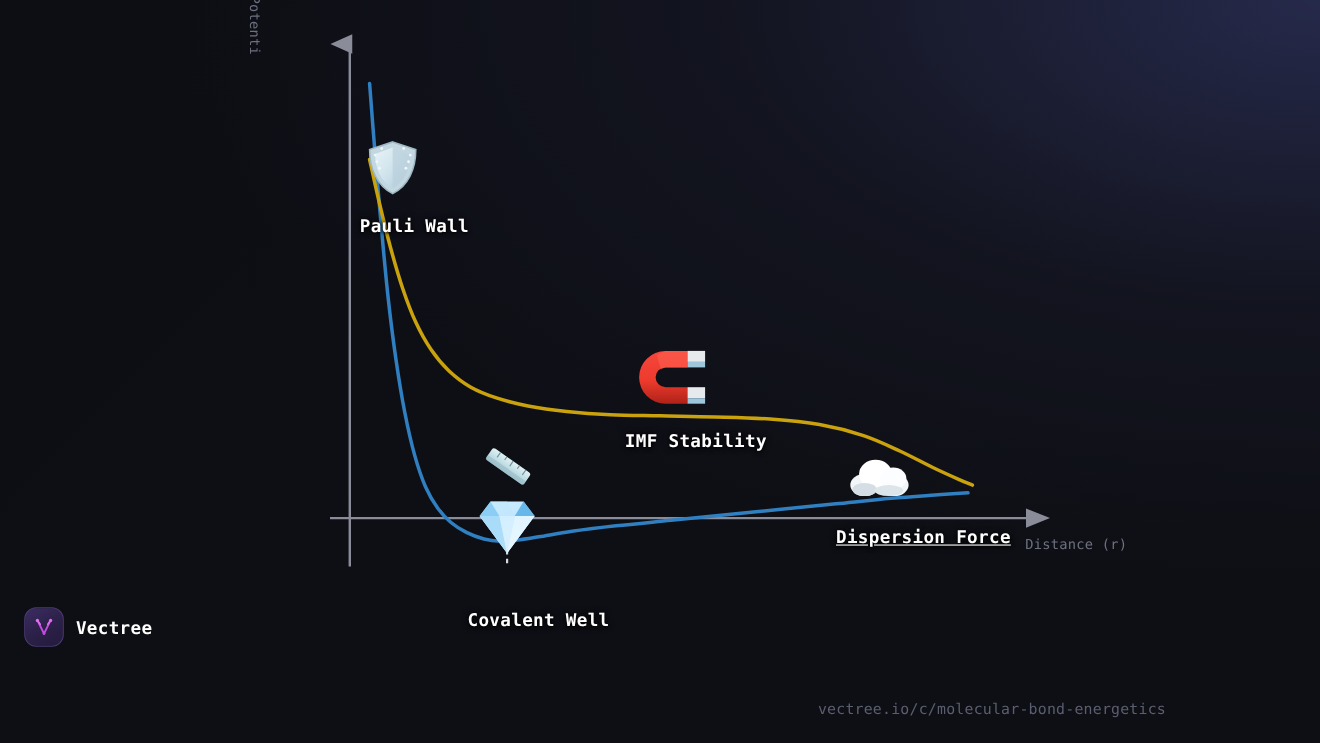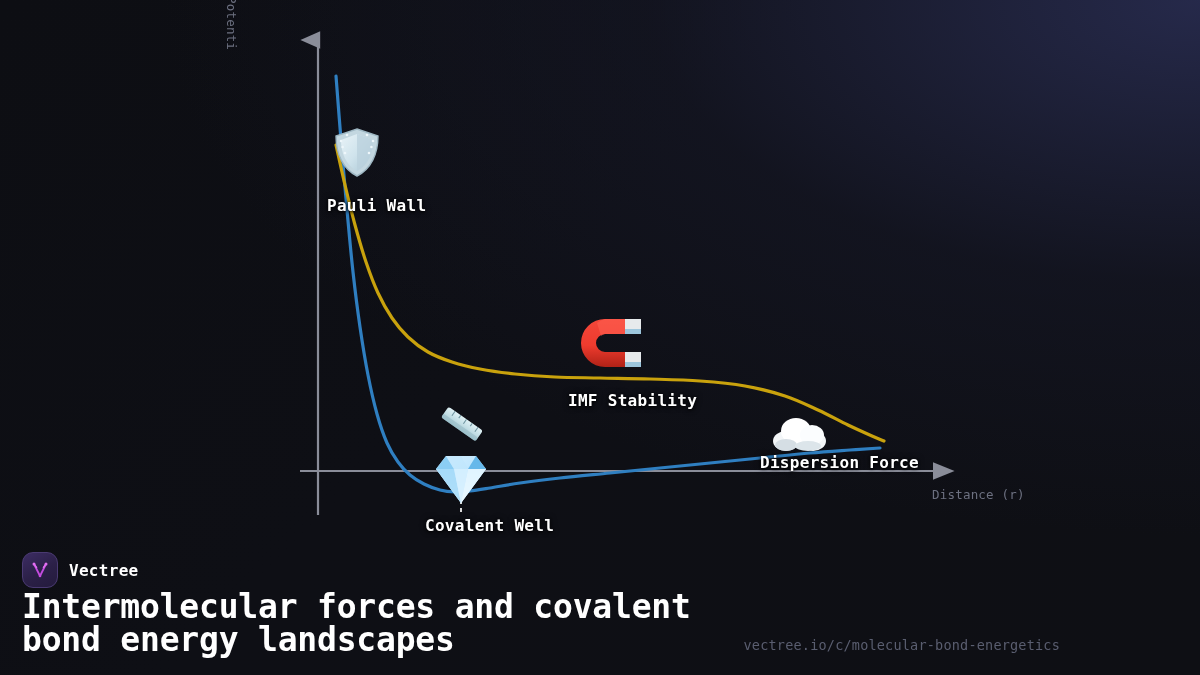--- a/index.html
+++ b/index.html
@@ -231,36 +231,34 @@
       </g>
       <rect x="-21" y="2" width="42" height="4.5" rx="1.5" fill="#8fb4bf" opacity="0.5"></rect>
     </g>
   </svg>
 
   <div class="axis-label" id="ylabel-potential">Potenti</div>
   <div class="axis-label" id="xlabel-distance">Distance (r)</div>
 
   <div class="annotation-label" id="lbl-0" style="left: 327px; top: 196px;">Pauli Wall</div>
   <div class="annotation-label" id="lbl-1" style="left: 568px; top: 367px; margin-top: 24px;">IMF Stability</div>
-  <div class="annotation-label" id="lbl-2" style="left: 425px; top: 516px;">Covalent Well</div>
-  <div class="annotation-label" id="lbl-3" style="left: 760px; top: 453px;">Dispersion Force</div>
+  <div class="annotation-label" id="lbl-2" style="left: 425px; top: 554px;">Covalent Well</div>
+  <div class="annotation-label" id="lbl-3" style="left: 760px; top: 479px; text-decoration: underline;">Dispersion Force</div>
 </div>
 
 <div id="footer">
 
   <div id="brand-row">
     <div id="brand-logo">
       <svg width="22" height="22" viewBox="0 0 22 22">
         <path d="M5 5 L11 17 L17 5" fill="none" stroke="#c44ce0" stroke-width="1.8" stroke-linecap="round" stroke-linejoin="round"></path>
         <path d="M5 5 L7.5 8.5 M17 5 L14.5 8.5" stroke="#e06ef0" stroke-width="1.6" stroke-linecap="round"></path>
         <circle cx="5" cy="5" r="1.5" fill="#e06ef0"></circle>
         <circle cx="17" cy="5" r="1.5" fill="#e06ef0"></circle>
         <circle cx="11" cy="17" r="1.3" fill="#c44ce0"></circle>
       </svg>
     </div>
     <div id="brand-name">Vectree</div>
   </div>
 
-  <div id="headline">Intermolecular forces and covalent
-bond energy landscapes</div>
 
   <div id="footer-url">vectree.io/c/molecular-bond-energetics</div>
 </div>
 
 </body></html>

